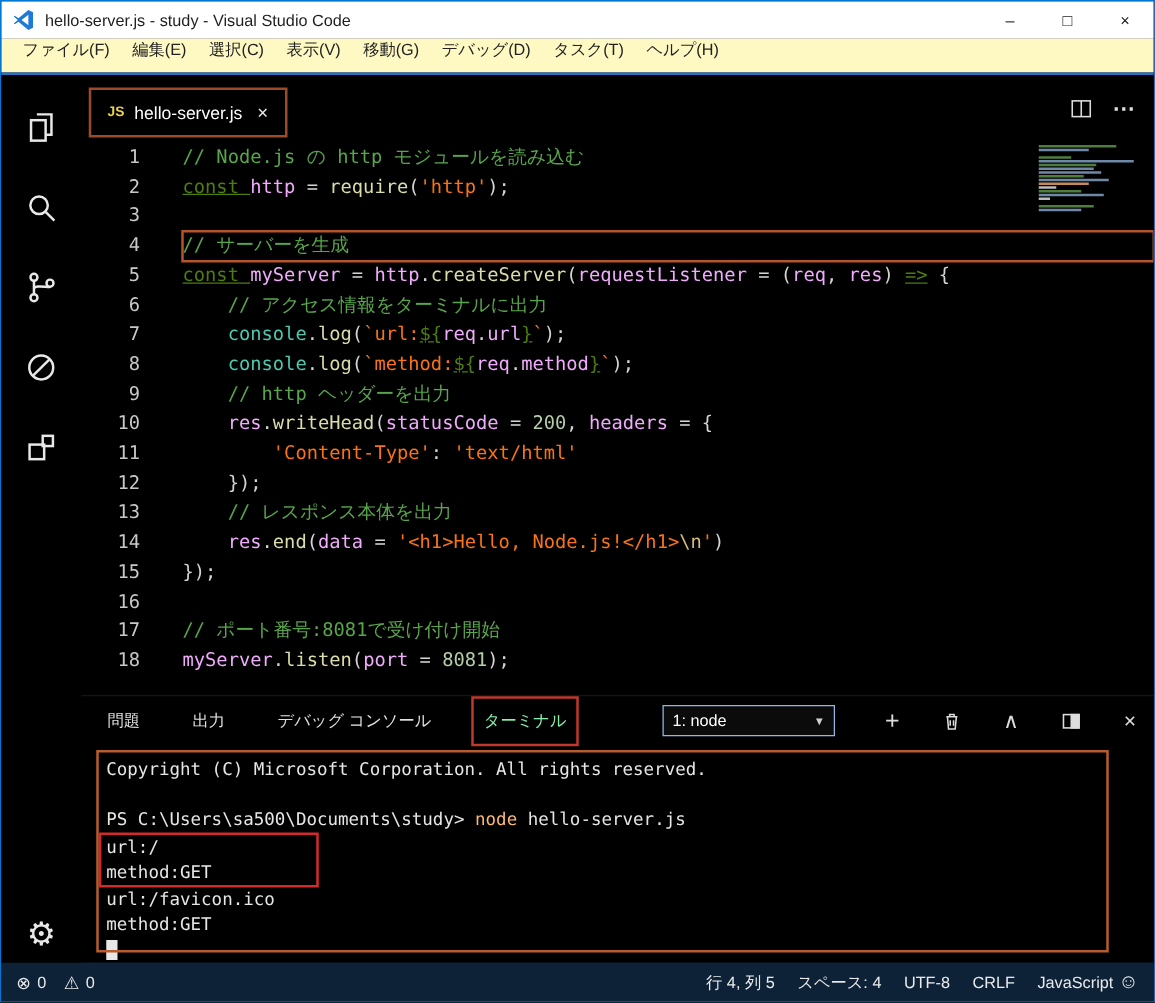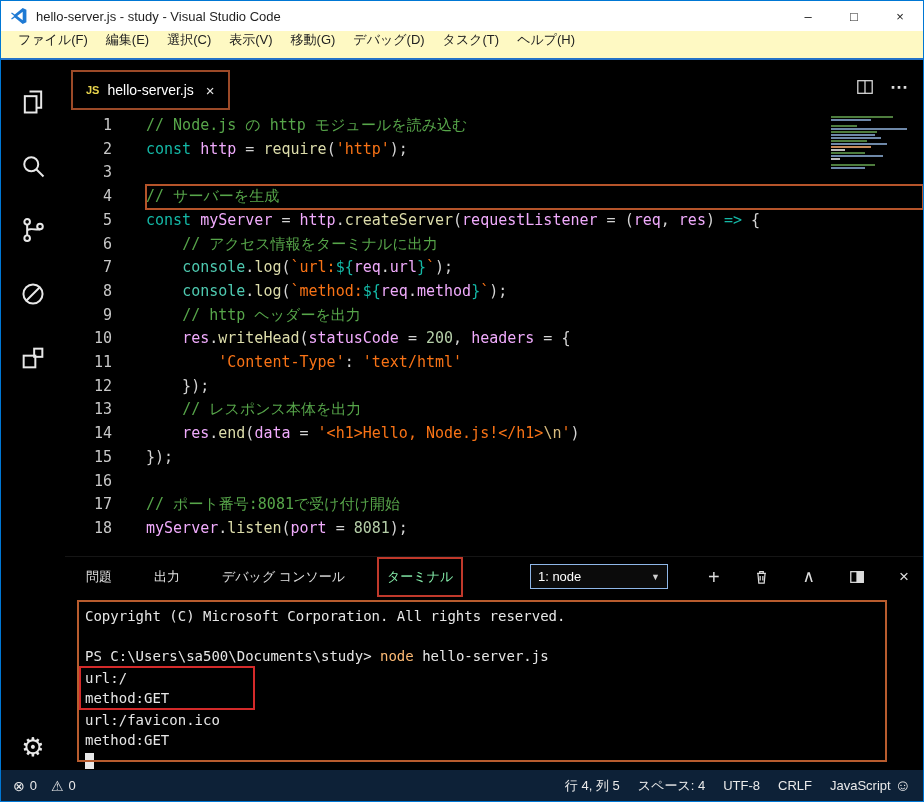--- a/index.html
+++ b/index.html
@@ -39,21 +39,21 @@
   .tabbar-actions { position:absolute; right:14px; top:16px; display:flex; align-items:center; gap:16px; }
   .tabbar-actions svg { stroke:#dcdcdc; fill:none; stroke-width:1.4; }
   .more-dots { color:#dcdcdc; font-size:18px; font-weight:bold; letter-spacing:1px; }
 
   
   .codearea { height:446px; position:relative; padding-top:4px; overflow:hidden; }
   .code-line { display:flex; font-family:"DejaVu Sans Mono", monospace; font-size:15px; line-height:23.7px; }
   .ln { width:47px; text-align:right; color:#c8c8c8; flex:none; }
   .lc { flex:1; margin-left:34px; white-space:pre; color:#d4d4d4; }
   .code-line.boxed .lc { outline:2px solid #b5542a; outline-offset:-1px; }
-  .seg-cm { color:#57A64A; } .seg-kw { color:#14b8a6; } .seg-var { color:#f0abfc; }
+  .seg-cm { color:#57A64A; } .seg-kw { color:#4d7c0f;text-decoration:underline; } .seg-var { color:#f0abfc; }
   .seg-fn { color:#DCDCAA; } .seg-str { color:#f97316; } .seg-num { color:#B5CEA8; }
   .seg-pl { color:#d4d4d4; } .seg-cls { color:#4EC9B0; } .seg-esc { color:#d7ba7d; }
 
   
   .minimap { position:absolute; top:6px; right:6px; width:86px; }
   .mm-line { height:2px; margin-bottom:1px; }
 
   
   .panel { height:214px; border-top:1px solid #151515; display:flex; flex-direction:column; }
   .panel-header { height:44px; display:flex; align-items:center; padding:0 14px 0 20px; }

